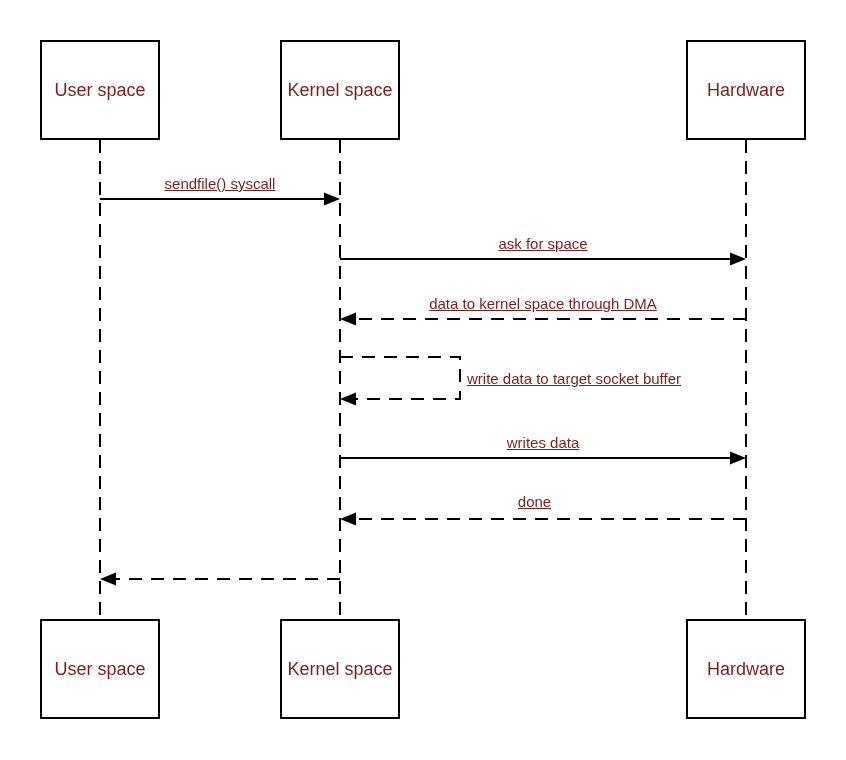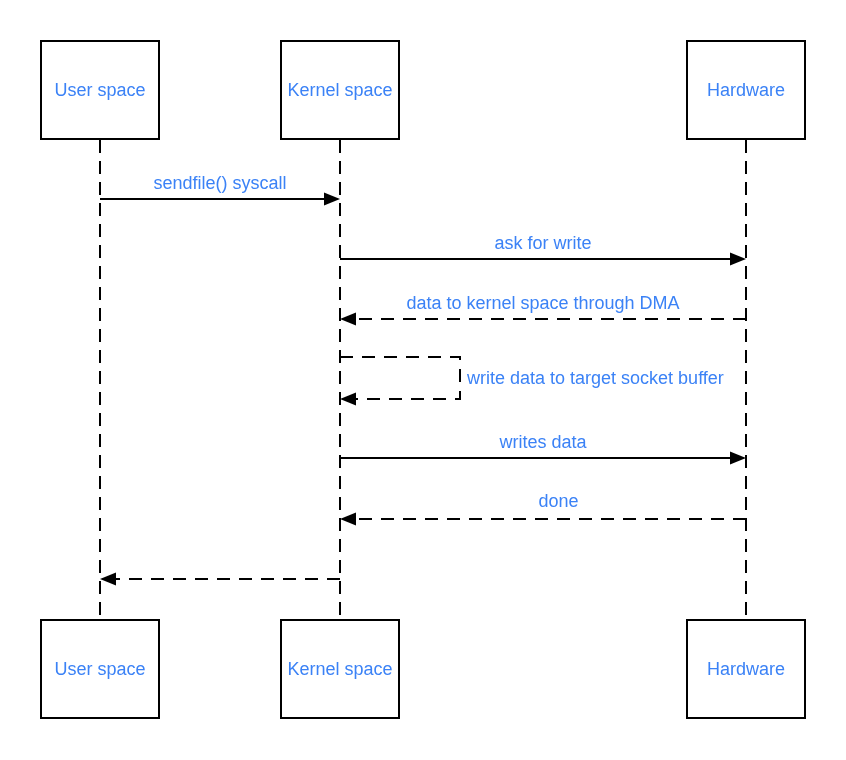--- a/index.html
+++ b/index.html
@@ -6,21 +6,21 @@
     margin: 0;
     padding: 0;
     background: #ffffff;
   }
   .canvas {
     position: relative;
     width: 846px;
     height: 760px;
     background: #ffffff;
     font-family: "Liberation Sans", sans-serif;
-    color: #3b82f6;
+    color: #7f1d1d;
     overflow: hidden;
   }
   .diagram-svg {
     position: absolute;
     left: 0;
     top: 0;
     width: 846px;
     height: 760px;
   }
   .diagram-svg line,
@@ -41,23 +41,24 @@
     background: #ffffff;
     display: flex;
     align-items: center;
     justify-content: center;
     font-size: 18px;
     line-height: 1;
     white-space: nowrap;
   }
   .msg-label {
     position: absolute;
-    font-size: 18px;
+    font-size: 15px;
     line-height: 19px;
     white-space: nowrap;
+    text-decoration: underline;
   }
   .msg-label.center {
     text-align: center;
   }
 </style>
 </head>
 <body>
 
 <div class="canvas">
 
@@ -118,24 +119,24 @@
   </div>
   <div class="actor-box" style="left:280px; top:619px;">
     <span>Kernel space</span>
   </div>
   <div class="actor-box" style="left:686px; top:619px;">
     <span>Hardware</span>
   </div>
 
   <div class="msg-label center" style="left:100px; width:240px; top:174px;">sendfile() syscall</div>
 
-  <div class="msg-label center" style="left:340px; width:406px; top:234px;">ask for write</div>
+  <div class="msg-label center" style="left:340px; width:406px; top:234px;">ask for space</div>
 
   <div class="msg-label center" style="left:340px; width:406px; top:294px;">data to kernel space through DMA</div>
 
   <div class="msg-label" style="left:467px; top:369px;">write data to target socket buffer</div>
 
   <div class="msg-label center" style="left:340px; width:406px; top:433px;">writes data</div>
 
-  <div class="msg-label center" style="left:340px; width:389px; top:492px;padding-left:24px;">done</div>
+  <div class="msg-label center" style="left:340px; width:389px; top:492px;">done</div>
 
 
 </div>
 
 </body></html>

